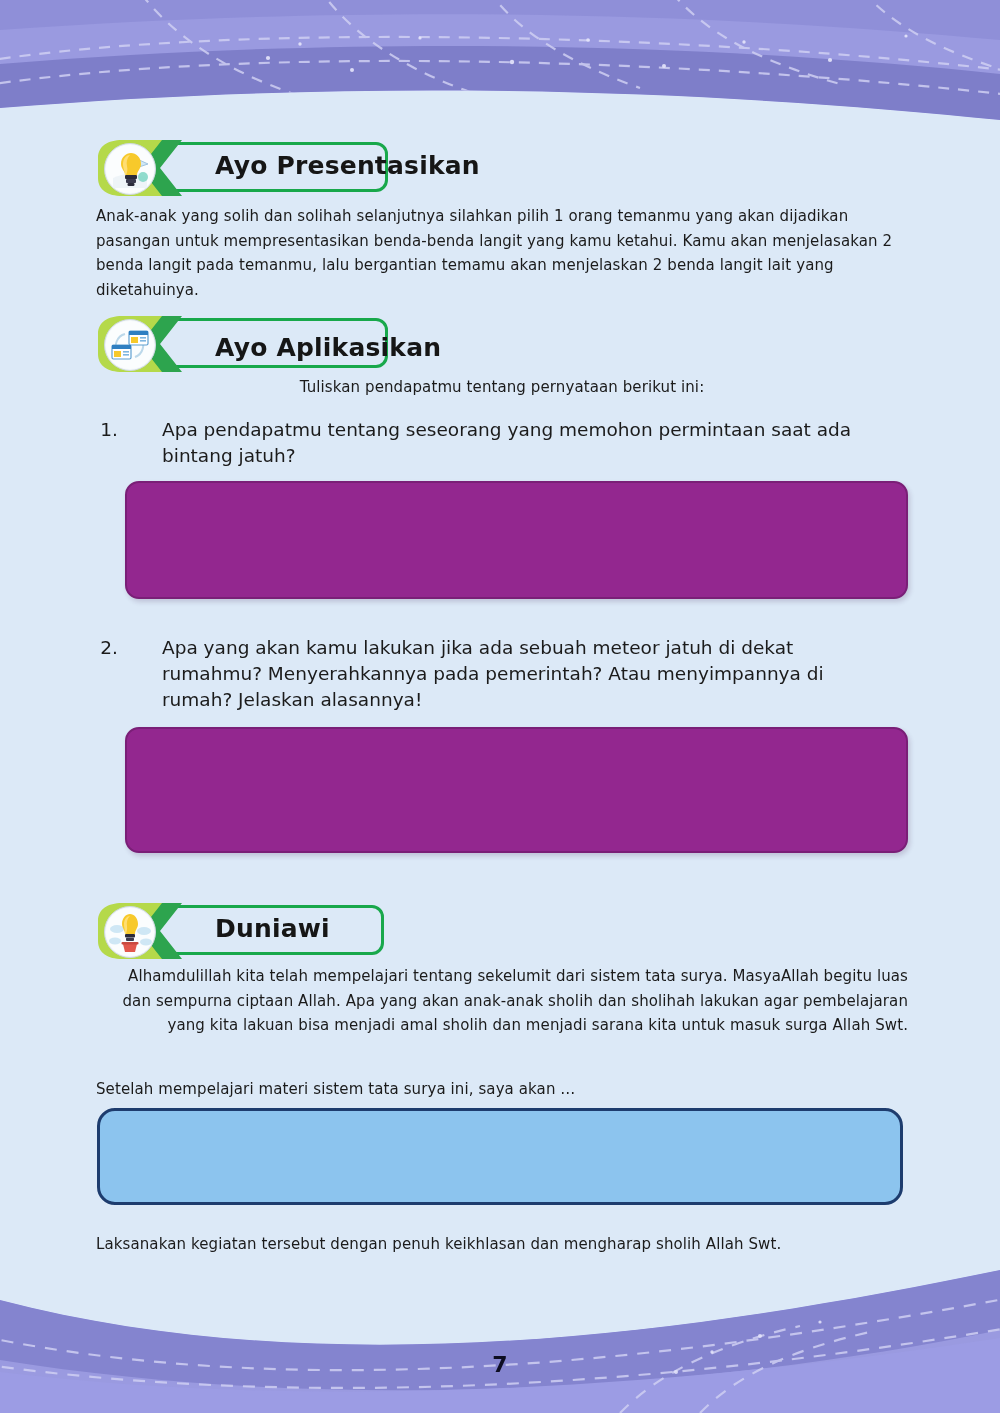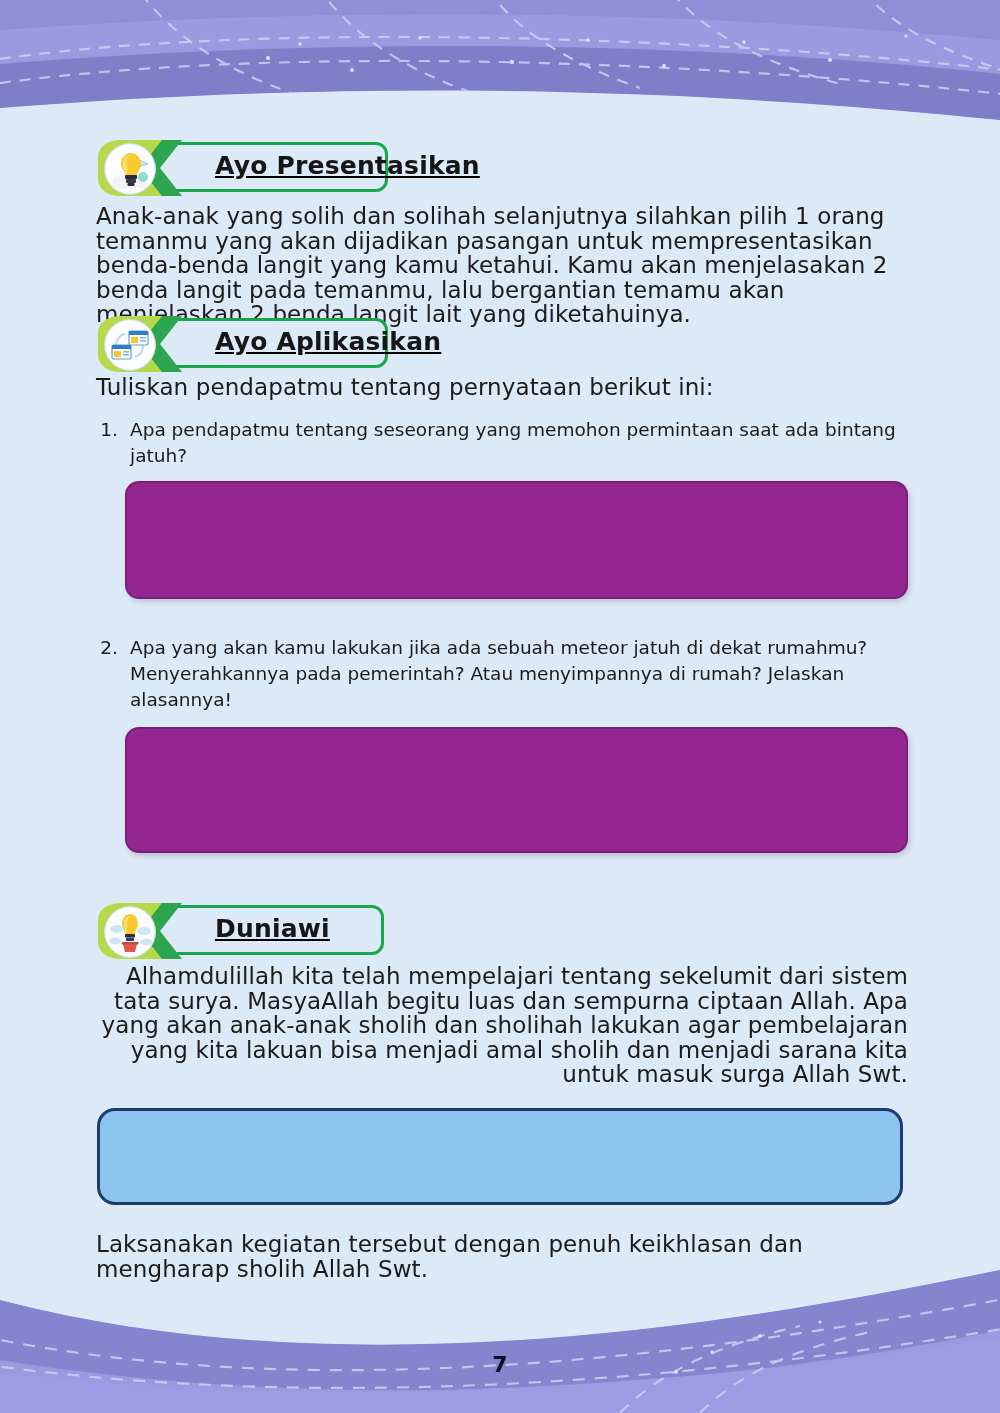--- a/index.html
+++ b/index.html
@@ -42,21 +42,20 @@
     position: absolute;
     left: 58px;
     top: 2px;
     height: 50px;
     border: 3px solid #18a84b;
     border-radius: 12px;
     background: #dce9f7;
     box-sizing: border-box;
     display: flex;
     align-items: center;
-    text-decoration: underline;
   }
   .badge-label {
     font-family: "DejaVu Sans", sans-serif;
     font-size: 25px;
     font-weight: bold;
     color: #161616;
     letter-spacing: 0.2px;
     padding-left: 58px;
     padding-bottom: 3px;
     white-space: nowrap;
@@ -80,21 +79,21 @@
     border: 1px solid #cfd9e2;
     overflow: hidden;
     z-index: 4;
   }
   .badge-icon svg { display: block; }
 
   
   .para {
     position: absolute;
     font-family: "DejaVu Sans", sans-serif;
-    font-size: 23px;
+    font-size: 15px;
     line-height: 24.5px;
     color: #1b1b1b;
     letter-spacing: 0.1px;
   }
 
   
   .qitem {
     position: absolute;
     display: flex;
     font-family: "DejaVu Sans", sans-serif;
@@ -102,21 +101,21 @@
     line-height: 26px;
     color: #1b1b1b;
   }
   .qnum {
     width: 34px;
     flex: 0 0 34px;
     text-align: right;
     padding-right: 12px;
     box-sizing: border-box;
   }
-  .qtext { flex: 1 1 auto; }
+  .qtext { flex: 1 1 auto; margin-left: 32px; }
 
   
   .answerbox {
     position: absolute;
     box-sizing: border-box;
     border-radius: 14px;
   }
   .answerbox.purple {
     background: #93278f;
     border: 2px solid #7a1f77;
@@ -224,21 +223,21 @@
         <rect x="20" y="31" width="12" height="4" rx="1" fill="#2b2b3a"></rect>
         <rect x="21" y="35" width="10" height="4" rx="1" fill="#3a3a4d"></rect>
         <rect x="22.5" y="39" width="7" height="3" rx="1.2" fill="#2b2b3a"></rect>
       </svg>
     </div>
   </div>
 
   <p class="para" style="left:96px; top:204px; width:812px; margin:0;">Anak-anak yang solih dan solihah selanjutnya silahkan pilih 1 orang temanmu yang akan dijadikan pasangan untuk mempresentasikan benda-benda langit yang kamu ketahui. Kamu akan menjelasakan 2 benda langit pada temanmu, lalu bergantian temamu akan menjelaskan 2 benda langit lait yang diketahuinya.</p>
 
   <div class="badge" style="left:96px; top:316px; width:292px;">
-    <div class="badge-frame" style="width:234px;">
+    <div class="badge-frame" style="width:234px;align-items:flex-end;">
       <span class="badge-label">Ayo Aplikasikan</span>
     </div>
     <svg class="badge-blob" viewBox="0 0 110 56">
       <path d="M2,18 C2,6 12,0 26,0 L82,0 L60,28 L82,56 L26,56 C12,56 2,50 2,38 Z" fill="#b5d94a"></path>
       <path d="M66,0 L86,0 L64,28 L86,56 L66,56 L44,28 Z" fill="#2da44e"></path>
     </svg>
     <div class="badge-icon">
       <svg viewBox="0 0 50 50" width="50" height="50">
         <circle cx="25" cy="25" r="24" fill="#fbfdfe"></circle>
         <path d="M13,32 C8,26 12,16 20,14" fill="none" stroke="#bcd8ea" stroke-width="2"></path>
@@ -254,21 +253,21 @@
           <rect x="7" y="25" width="19" height="14" rx="1.5" fill="#ffffff" stroke="#5e9fd0" stroke-width="1.2"></rect>
           <rect x="7" y="25" width="19" height="4" fill="#2f7fc1"></rect>
           <rect x="9" y="31" width="7" height="6" fill="#f7c92b"></rect>
           <rect x="18" y="31" width="6" height="1.6" fill="#7fb6e0"></rect>
           <rect x="18" y="34" width="6" height="1.6" fill="#7fb6e0"></rect>
         </g>
       </svg>
     </div>
   </div>
 
-  <p class="para" style="left:96px; top:375px; width:812px; margin:0;">Tuliskan pendapatmu tentang pernyataan berikut ini:</p>
+  <p class="para" style="left:96px; top:375px; width:812px; margin:0;text-align:center;">Tuliskan pendapatmu tentang pernyataan berikut ini:</p>
 
   <div class="qitem" style="left:96px; top:417px; width:800px;">
     <span class="qnum">1.</span>
     <span class="qtext">Apa pendapatmu tentang seseorang yang memohon permintaan saat ada bintang jatuh?</span>
   </div>
   <div class="answerbox purple" style="left:125px; top:481px; width:783px; height:118px;"></div>
 
   <div class="qitem" style="left:96px; top:635px; width:800px;">
     <span class="qnum">2.</span>
     <span class="qtext">Apa yang akan kamu lakukan jika ada sebuah meteor jatuh di dekat rumahmu? Menyerahkannya pada pemerintah? Atau menyimpannya di rumah? Jelaskan alasannya!</span>
@@ -297,20 +296,21 @@
         <rect x="20" y="27" width="10" height="3.4" rx="1" fill="#2b2b3a"></rect>
         <rect x="21" y="30.8" width="8" height="3.2" rx="1" fill="#3a3a4d"></rect>
         <path d="M18,37 L32,37 L30,45 L20,45 Z" fill="#e2574c"></path>
         <rect x="16.5" y="35" width="17" height="2.6" rx="1" fill="#c94a40"></rect>
       </svg>
     </div>
   </div>
 
   <p class="para" style="left:96px; top:964px; width:812px; margin:0;text-align:right;">Alhamdulillah kita telah mempelajari tentang sekelumit dari sistem tata surya. MasyaAllah begitu luas dan sempurna ciptaan Allah. Apa yang akan anak-anak sholih dan sholihah lakukan agar pembelajaran yang kita lakuan bisa menjadi amal sholih dan menjadi sarana kita untuk masuk surga Allah Swt.</p>
 
+  <p class="para" style="left:96px; top:1077px; width:812px; margin:0;">Setelah mempelajari materi sistem tata surya ini, saya akan …</p>
 
   <div class="answerbox blue" style="left:97px; top:1108px; width:806px; height:97px;"></div>
 
   <p class="para" style="left:96px; top:1232px; width:812px; margin:0;">Laksanakan kegiatan tersebut dengan penuh keikhlasan dan mengharap sholih Allah Swt.</p>
 
   <div class="page-number" style="top:1352px;">7</div>
 
 </div>
 
 </body></html>

